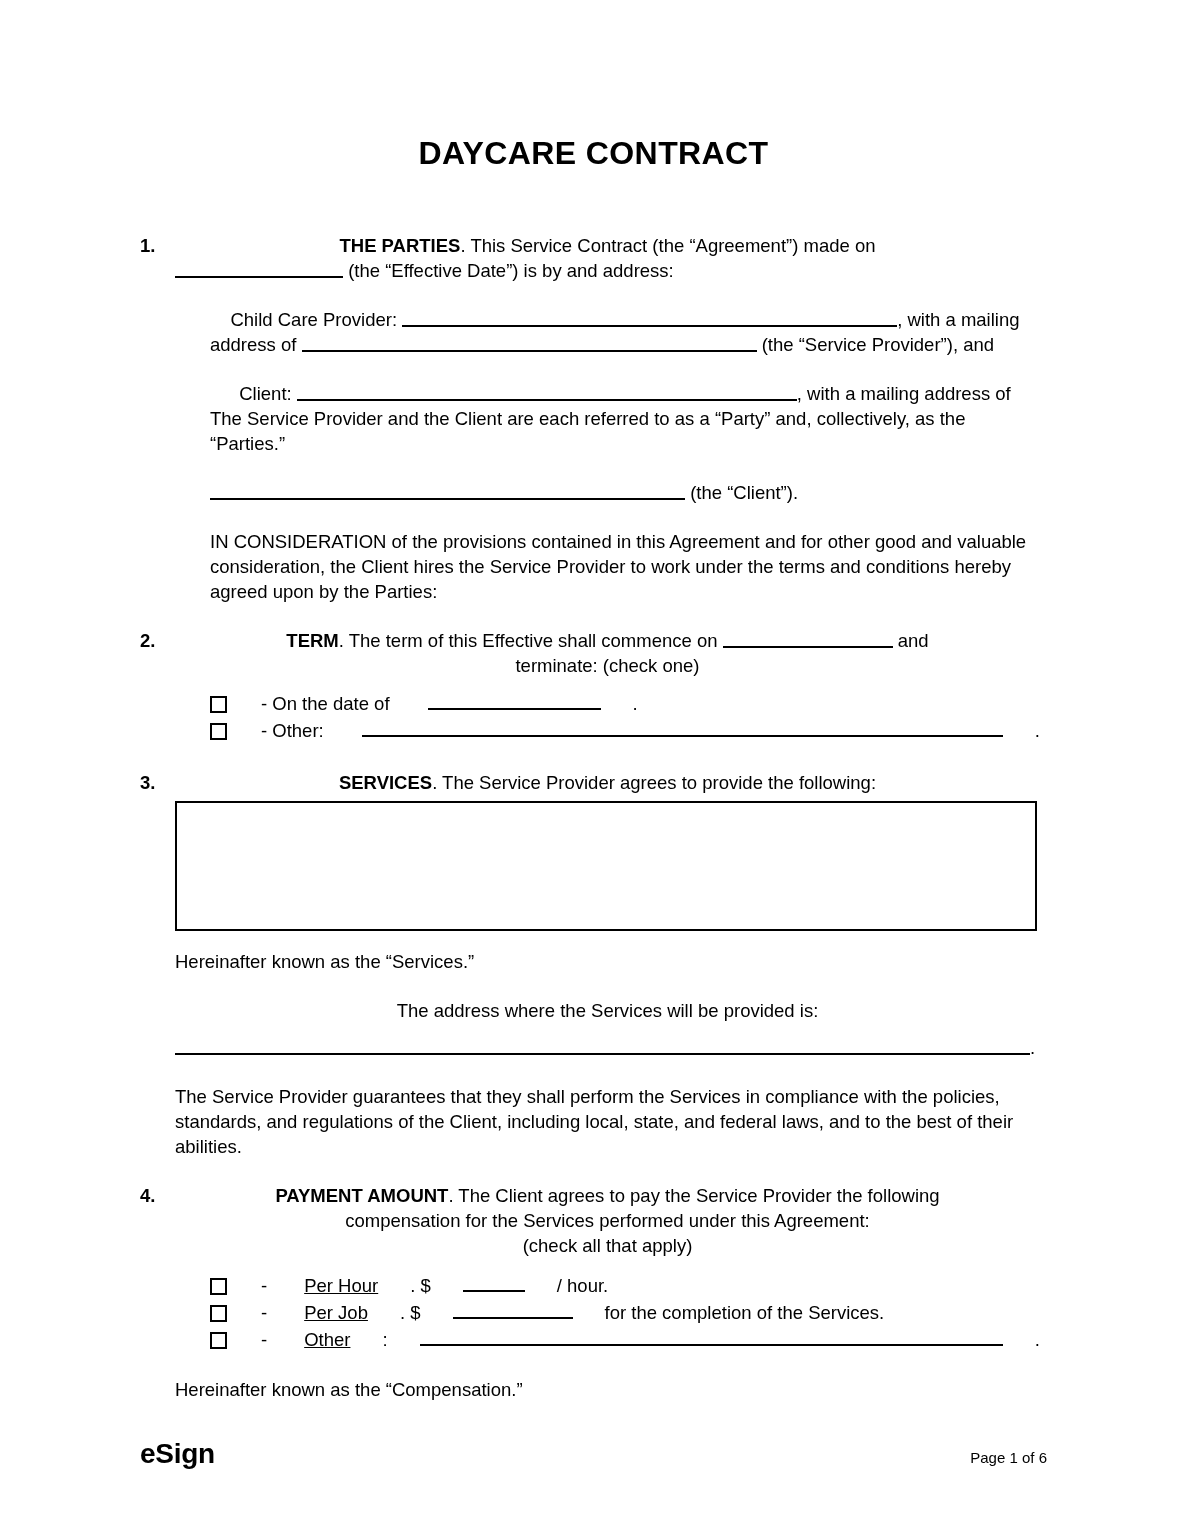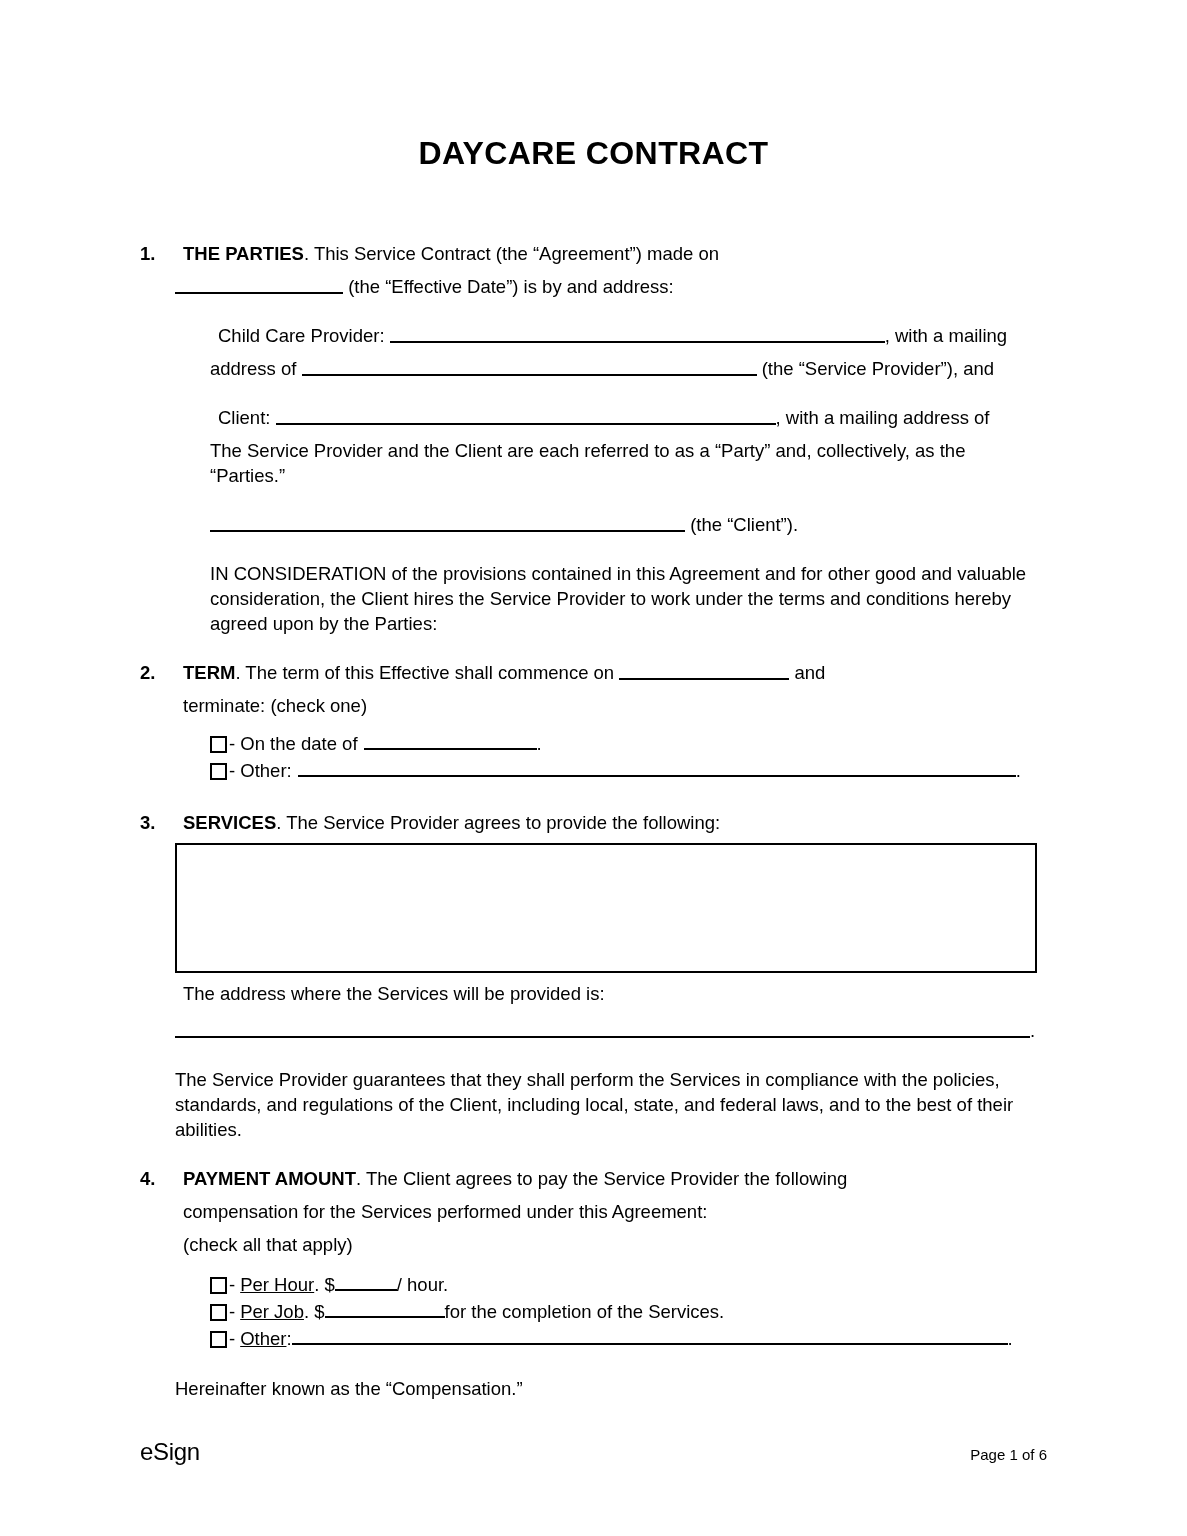--- a/index.html
+++ b/index.html
@@ -64,21 +64,22 @@
 
   
   .indent {
     padding-left: 35px;
   }
 
   p.para {
     margin: 0 0 24px 0;
   }
   p.tight {
-    margin: 8px;
+    margin: 0;
+    text-align: center;
   }
 
   
   .blank {
     display: inline-block;
     border-bottom: 2px solid #000;
     vertical-align: baseline;
     height: 17px;
     margin-bottom: -1px;
   }
@@ -95,20 +96,21 @@
   .b-perjob { width: 120px; }
   .b-other4 { width: 716px; }
 
   
   .cb-row {
     display: flex;
     align-items: baseline;
     margin: 0;
     line-height: 27px;
     white-space: nowrap;
+    gap: 32px;
   }
   .checkbox {
     display: inline-block;
     width: 17px;
     height: 17px;
     border: 2.5px solid #000;
     box-sizing: border-box;
     background: #fff;
     flex: 0 0 auto;
     position: relative;
@@ -134,22 +136,22 @@
   .footer {
     position: absolute;
     left: 140px;
     top: 1438px;
     width: 907px;
     display: flex;
     justify-content: space-between;
     align-items: baseline;
   }
   .footer-logo {
-    font-size: 24px;
-    font-weight: normal;
+    font-size: 28px;
+    font-weight: bold;
     letter-spacing: -0.3px;
   }
   .footer-page {
     font-size: 15px;
   }
 </style>
 </head>
 <body>
 
 <div class="page">
@@ -195,20 +197,21 @@
         </div>
       </div>
     </div>
 
     <div class="clause" style="margin-top:26px;">
       <span class="clause-num">3.</span>
       <p class="tight"><span class="clause-head">SERVICES</span><span>. The Service Provider agrees to provide the following:</span></p>
 
       <div class="services-box"></div>
 
+      <p class="para" style="margin-top:18px;">Hereinafter known as the “Services.”</p>
 
       <p class="tight">The address where the Services will be provided is:</p>
       <p class="para" style="margin-top:12px;"><span class="blank b-addr3"></span><span>.</span></p>
 
       <p class="para">The Service Provider guarantees that they shall perform the Services in compliance with the policies, standards, and regulations of the Client, including local, state, and federal laws, and to the best of their abilities.</p>
     </div>
 
     <div class="clause" style="margin-top:22px;">
       <span class="clause-num">4.</span>
       <p class="tight"><span class="clause-head">PAYMENT AMOUNT</span><span>. The Client agrees to pay the Service Provider the following</span></p>

